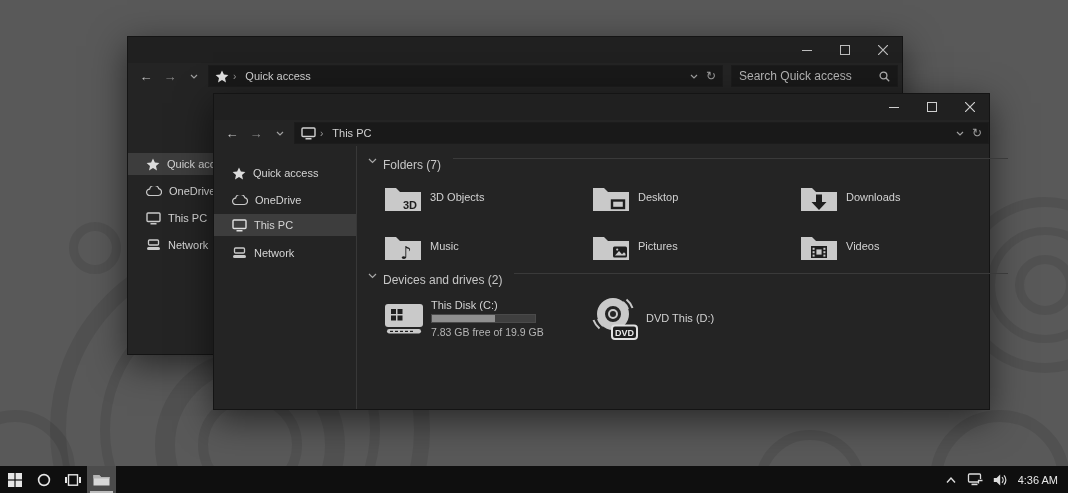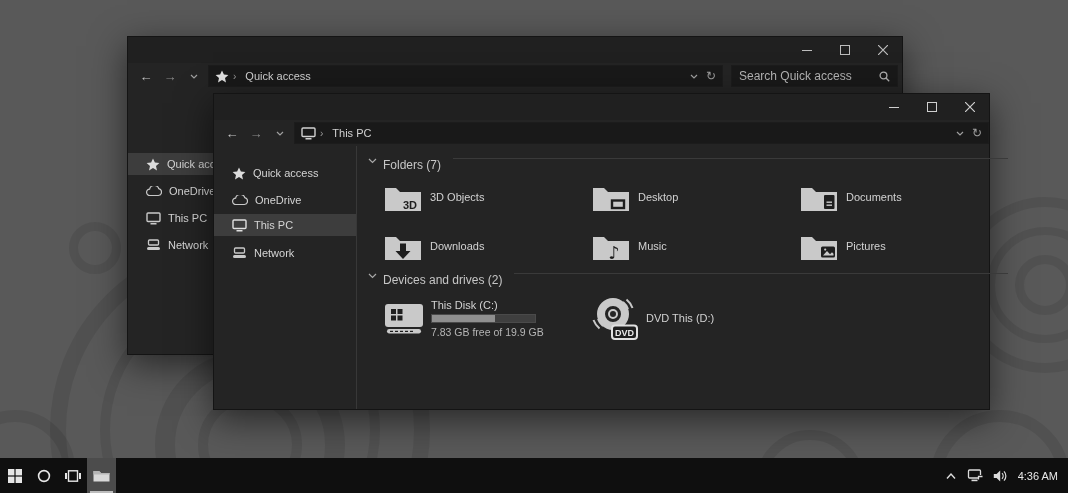--- a/index.html
+++ b/index.html
@@ -38,21 +38,21 @@
   .tile{display:flex;align-items:center;gap:8px;height:38px;}
   .tile-label{color:#d2d2d2;white-space:nowrap;}
   .drive-grid{display:grid;grid-template-columns:208px 260px;padding-left:18px;margin-top:4px;}
   .drive-tile{display:flex;align-items:center;gap:7px;height:50px;}
   .drive-info{display:flex;flex-direction:column;gap:3px;}
   .drive-name{color:#d2d2d2;}
   .cap-bar{width:105px;height:9px;background:#3f3f3f;border:1px solid #4a4a4a;}
   .cap-fill{height:100%;background:#8f8f8f;}
   .drive-detail{color:#b5b5b5;font-size:10.5px;white-space:nowrap;}
   
-  #taskbar{position:absolute;left:0;bottom:0;width:1068px;height:35px;background:#0f0f0f;display:flex;align-items:stretch;z-index:50;}
+  #taskbar{position:absolute;left:0;bottom:0;width:1068px;height:27px;background:#0f0f0f;display:flex;align-items:stretch;z-index:50;}
   .tb-btn{width:29px;display:flex;align-items:center;justify-content:center;}
   .tb-btn.active{background:#4c4c4c;position:relative;}
   .tb-btn.active::after{content:"";position:absolute;left:3px;right:3px;bottom:0;height:2px;background:#bdbdbd;}
   .tray{margin-left:auto;display:flex;align-items:center;gap:10px;padding-right:10px;}
   .clock{color:#e8e8e8;font-size:11px;white-space:nowrap;}
   svg{display:block;}
 </style>
 </head>
 <body>
 
@@ -245,48 +245,53 @@
           <div class="tile">
             <svg width="38" height="30" viewBox="0 0 38 30">
                 <path d="M1 6 L12 6 L16 10 L37 10 L37 29 L1 29 Z" fill="#c9c9c9"></path>
                 <rect x="20" y="18.5" width="12" height="7.5" fill="none" stroke="#1e1e1e" stroke-width="2.4"></rect>
               </svg>
             <span class="tile-label">Desktop</span>
           </div>
           <div class="tile">
             <svg width="38" height="30" viewBox="0 0 38 30">
                 <path d="M1 6 L12 6 L16 10 L37 10 L37 29 L1 29 Z" fill="#c9c9c9"></path>
-                <rect x="24" y="13" width="10.5" height="14" rx="1" fill="#1e1e1e"></rect>
-                <rect x="26.5" y="19.5" width="5.5" height="1.4" fill="#c9c9c9"></rect>
-                <rect x="26.5" y="22.5" width="5.5" height="1.4" fill="#c9c9c9"></rect>
-              </svg>
-            <span class="tile-label">Documents</span>
-          </div>
-          <div class="tile">
-            <svg width="38" height="30" viewBox="0 0 38 30">
-                <path d="M1 6 L12 6 L16 10 L37 10 L37 29 L1 29 Z" fill="#c9c9c9"></path>
                 <path d="M16 12.5 h6 v7.5 h4.5 l-7.5 8 -7.5 -8 h4.5 z" fill="#1e1e1e"></path>
               </svg>
             <span class="tile-label">Downloads</span>
           </div>
           <div class="tile">
             <svg width="38" height="30" viewBox="0 0 38 30">
                 <path d="M1 6 L12 6 L16 10 L37 10 L37 29 L1 29 Z" fill="#c9c9c9"></path>
                 <text x="22" y="28" font-size="18" font-weight="bold" fill="#1e1e1e" text-anchor="middle" font-family="DejaVu Sans, sans-serif">♪</text>
               </svg>
             <span class="tile-label">Music</span>
           </div>
           <div class="tile">
             <svg width="38" height="30" viewBox="0 0 38 30">
                 <path d="M1 6 L12 6 L16 10 L37 10 L37 29 L1 29 Z" fill="#c9c9c9"></path>
                 <rect x="21" y="15.5" width="14" height="11" rx="1.5" fill="#1e1e1e"></rect>
                 <path d="M23 24.5 l4 -4.5 3 3.2 2 -2 1.5 1.6 v1.7 h-10.5 z" fill="#c9c9c9"></path>
                 <circle cx="25.2" cy="18.6" r="1.1" fill="#c9c9c9"></circle>
               </svg>
             <span class="tile-label">Pictures</span>
+          </div>
+          <div class="tile">
+            <svg width="38" height="30" viewBox="0 0 38 30">
+                <path d="M1 6 L12 6 L16 10 L37 10 L37 29 L1 29 Z" fill="#c9c9c9"></path>
+                <rect x="11" y="15" width="16" height="12" fill="#1e1e1e"></rect>
+                <rect x="12.6" y="16.8" width="2" height="2" fill="#c9c9c9"></rect>
+                <rect x="12.6" y="20.2" width="2" height="2" fill="#c9c9c9"></rect>
+                <rect x="12.6" y="23.6" width="2" height="2" fill="#c9c9c9"></rect>
+                <rect x="23.4" y="16.8" width="2" height="2" fill="#c9c9c9"></rect>
+                <rect x="23.4" y="20.2" width="2" height="2" fill="#c9c9c9"></rect>
+                <rect x="23.4" y="23.6" width="2" height="2" fill="#c9c9c9"></rect>
+                <rect x="16.4" y="18.4" width="5.2" height="5.2" fill="#c9c9c9"></rect>
+              </svg>
+            <span class="tile-label">Videos</span>
           </div>
         </div>
 
         <div class="group-head" style="margin-top:4px;">
           <svg width="9" height="6">
               <polyline points="1,1 4.5,4.5 8,1" fill="none" stroke="#a8a8a8" stroke-width="1.2"></polyline>
             </svg>
           <span>Devices and drives (2)</span>
           <span class="group-line"></span>
         </div>

